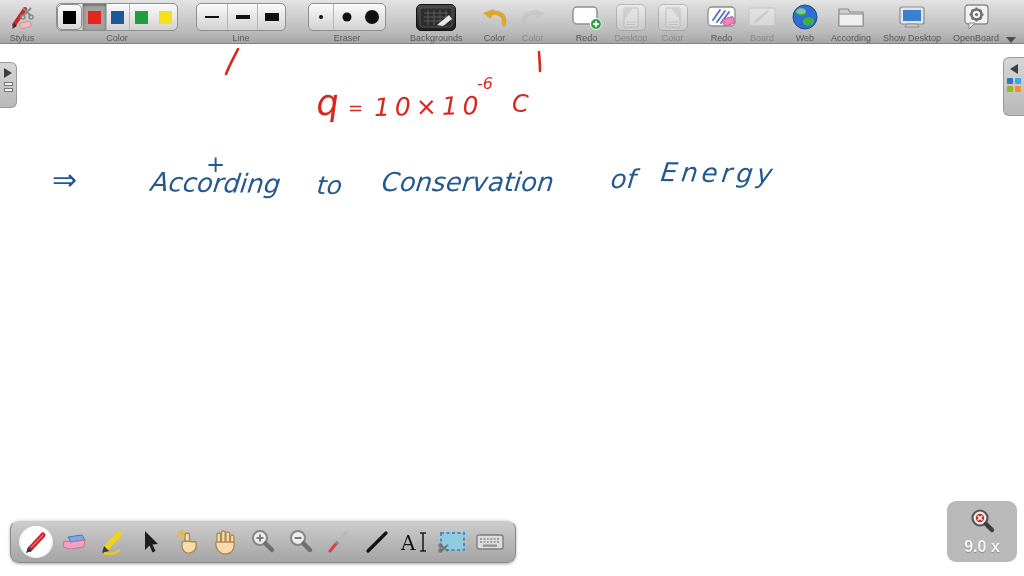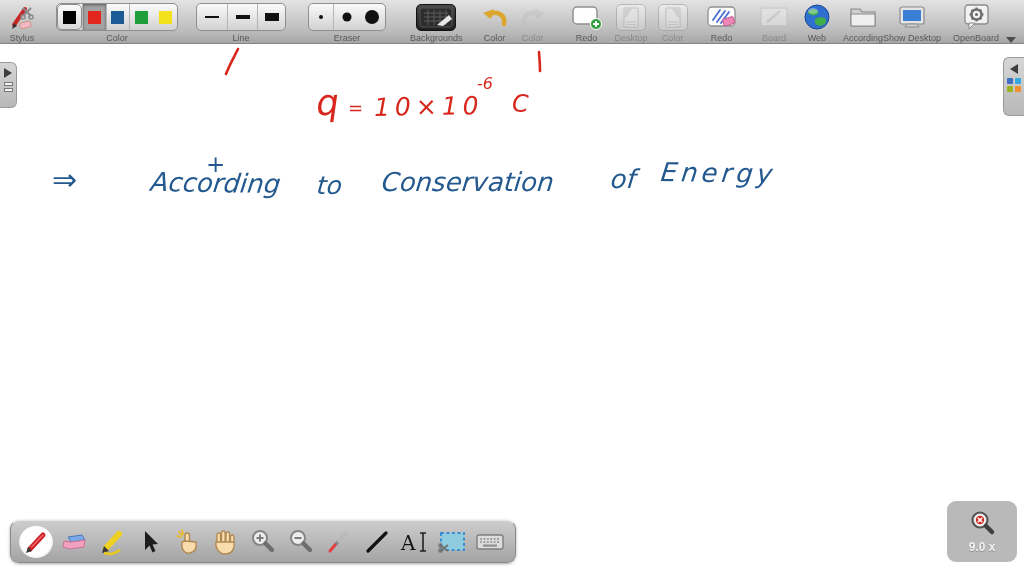--- a/index.html
+++ b/index.html
@@ -87,21 +87,21 @@
   }
   .tool-btn svg { position:relative; }
 
   
   .zoom-widget {
     position:absolute; left:947px; top:501px; width:70px; height:61px;
     background:#b9b9b9; border-radius:9px;
     display:flex; flex-direction:column; align-items:center; justify-content:center; gap:1px;
   }
   .zoom-widget .zvalue {
-    font-size:12px; font-weight:bold; color:#f2f2f2;
+    font-size:16px; font-weight:bold; color:#f2f2f2;
     text-shadow:0 1px 1px rgba(0,0,0,.25); font-family:"Liberation Sans", sans-serif;
   }
 </style>
 </head>
 <body>
 
 <div class="stage">
 
   <div class="top-toolbar">
 
@@ -286,21 +286,21 @@
     <div class="tb-item" style="margin-left:12px;">
       <div class="tb-icon">
         <svg width="30" height="26" viewBox="0 0 30 26">
           <path d="M3 5 L12 5 L14 8 L27 8 L27 22 L3 22 Z" fill="#cfcfcf" stroke="#8a8a8a" stroke-width="1.2"></path>
           <path d="M3 10 L27 10 L27 22 L3 22 Z" fill="#efefef" stroke="#8a8a8a" stroke-width="1"></path>
         </svg>
       </div>
       <div class="tb-label">According</div>
     </div>
 
-    <div class="tb-item" style="margin-left:0;">
+    <div class="tb-item" style="margin-left:12px;">
       <div class="tb-icon">
         <svg width="30" height="26" viewBox="0 0 30 26">
           <rect x="3" y="3" width="24" height="17" rx="2" fill="#e6e6e6" stroke="#8a8a8a" stroke-width="1.2"></rect>
           <rect x="6" y="6" width="18" height="11" fill="#3b7fd4"></rect>
           <path d="M10 20 H20 L22 23 H8 Z" fill="#d0d0d0" stroke="#8a8a8a" stroke-width="1"></path>
         </svg>
       </div>
       <div class="tb-label">Show Desktop</div>
     </div>
 

